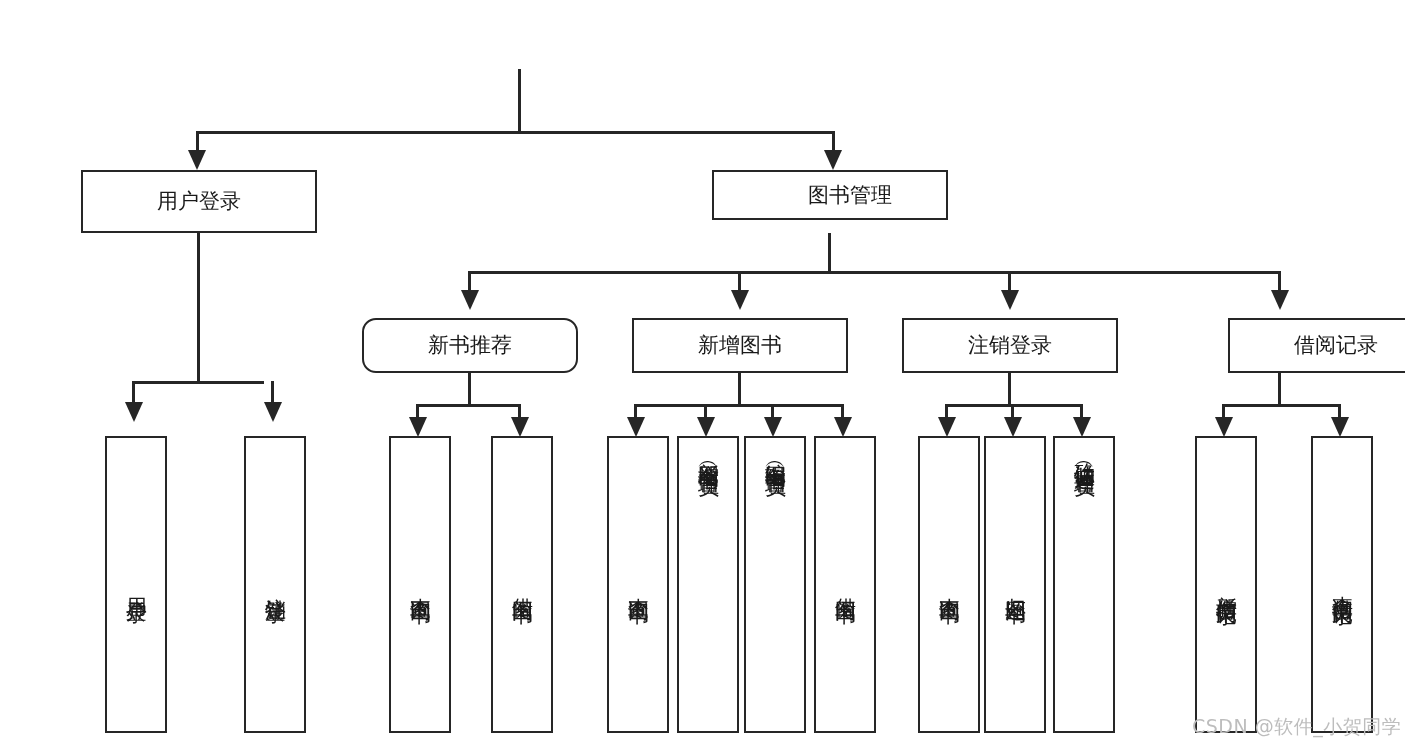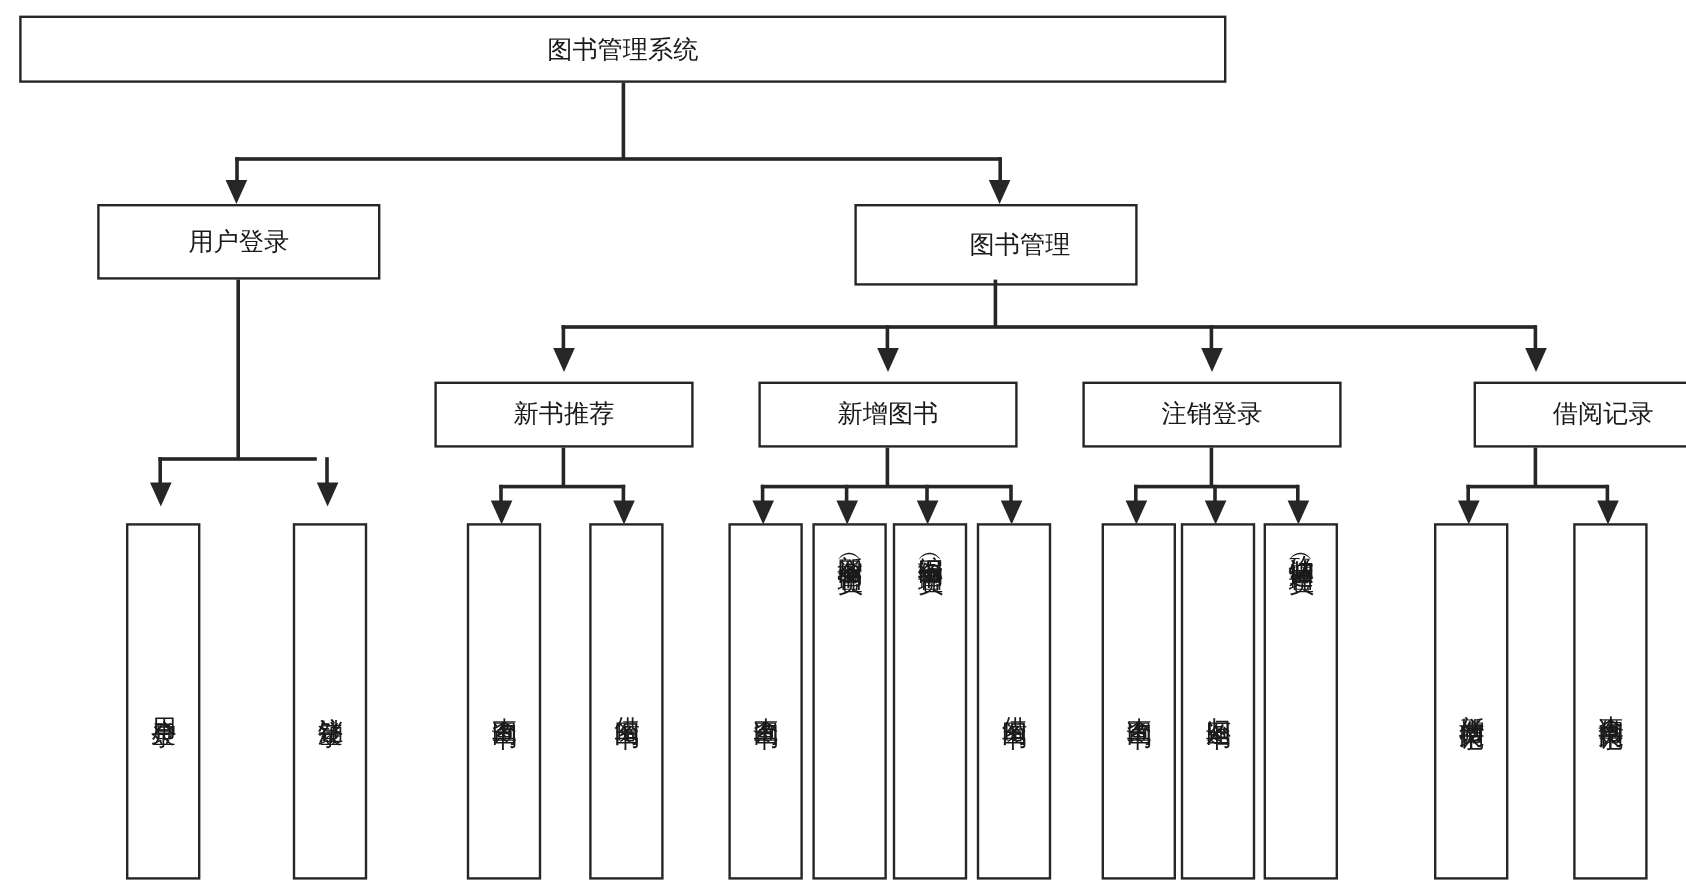--- a/index.html
+++ b/index.html
@@ -73,35 +73,32 @@
     font-size: 19px;
     white-space: nowrap;
     letter-spacing: 0.5px;
   }
 </style>
 </head>
 <body>
 
 <div id="canvas">
 
-  <div class="node root" style="left:16px; top:13px; width:1006px; height:56px;">
-    <span>图书管理系统</span>
-  </div>
 
   <div class="edge vline" style="left:518px; top:69px; height:64px;"></div>
   <div class="edge hline" style="left:196px; top:131px; width:638px;"></div>
   <div class="edge vline" style="left:196px; top:131px; height:20px;"></div>
   <div class="edge vline" style="left:832px; top:131px; height:20px;"></div>
   <div class="arrow" style="left:188px; top:150px;"></div>
   <div class="arrow" style="left:824px; top:150px;"></div>
 
   <div class="node h" style="left:81px; top:170px; width:236px; height:63px;">
     <span>用户登录</span>
   </div>
-  <div class="node h" style="left:712px; top:170px; width:236px; height:68px;padding-left:40px;">
+  <div class="node h" style="left:712px; top:170px; width:236px; height:50px;padding-left:40px;">
     <span>图书管理</span>
   </div>
 
   <div class="edge vline" style="left:197px; top:233px; height:150px;"></div>
   <div class="edge hline" style="left:132px; top:381px; width:132px;"></div>
   <div class="edge vline" style="left:132px; top:381px; height:22px;"></div>
   <div class="edge vline" style="left:271px; top:381px; height:22px;"></div>
   <div class="arrow" style="left:125px; top:402px;"></div>
   <div class="arrow" style="left:264px; top:402px;"></div>
 
@@ -109,21 +106,21 @@
   <div class="edge hline" style="left:468px; top:271px; width:812px;"></div>
   <div class="edge vline" style="left:468px; top:271px; height:20px;"></div>
   <div class="edge vline" style="left:738px; top:271px; height:20px;"></div>
   <div class="edge vline" style="left:1008px; top:271px; height:20px;"></div>
   <div class="edge vline" style="left:1278px; top:271px; height:20px;"></div>
   <div class="arrow" style="left:461px; top:290px;"></div>
   <div class="arrow" style="left:731px; top:290px;"></div>
   <div class="arrow" style="left:1001px; top:290px;"></div>
   <div class="arrow" style="left:1271px; top:290px;"></div>
 
-  <div class="node h" style="left:362px; top:318px; width:216px; height:55px;">
+  <div class="node h" style="left:362px; top:318px; width:216px; height:55px;border-radius:14px;">
     <span>新书推荐</span>
   </div>
   <div class="node h" style="left:632px; top:318px; width:216px; height:55px;">
     <span>新增图书</span>
   </div>
   <div class="node h" style="left:902px; top:318px; width:216px; height:55px;">
     <span>注销登录</span>
   </div>
   <div class="node h" style="left:1228px; top:318px; width:216px; height:55px;">
     <span>借阅记录</span>
@@ -200,14 +197,15 @@
     <span class="vtext">确认归还（管理员）</span>
   </div>
 
   <div class="node v center" style="left:1195px; top:436px; width:62px; height:297px;">
     <span class="vtext">新增借阅记录</span>
   </div>
   <div class="node v center" style="left:1311px; top:436px; width:62px; height:297px;">
     <span class="vtext">查询借阅记录</span>
   </div>
 
+  <div class="watermark" style="left:1192px; top:714px;">CSDN @软件_小贺同学</div>
 
 </div>
 
 </body></html>

